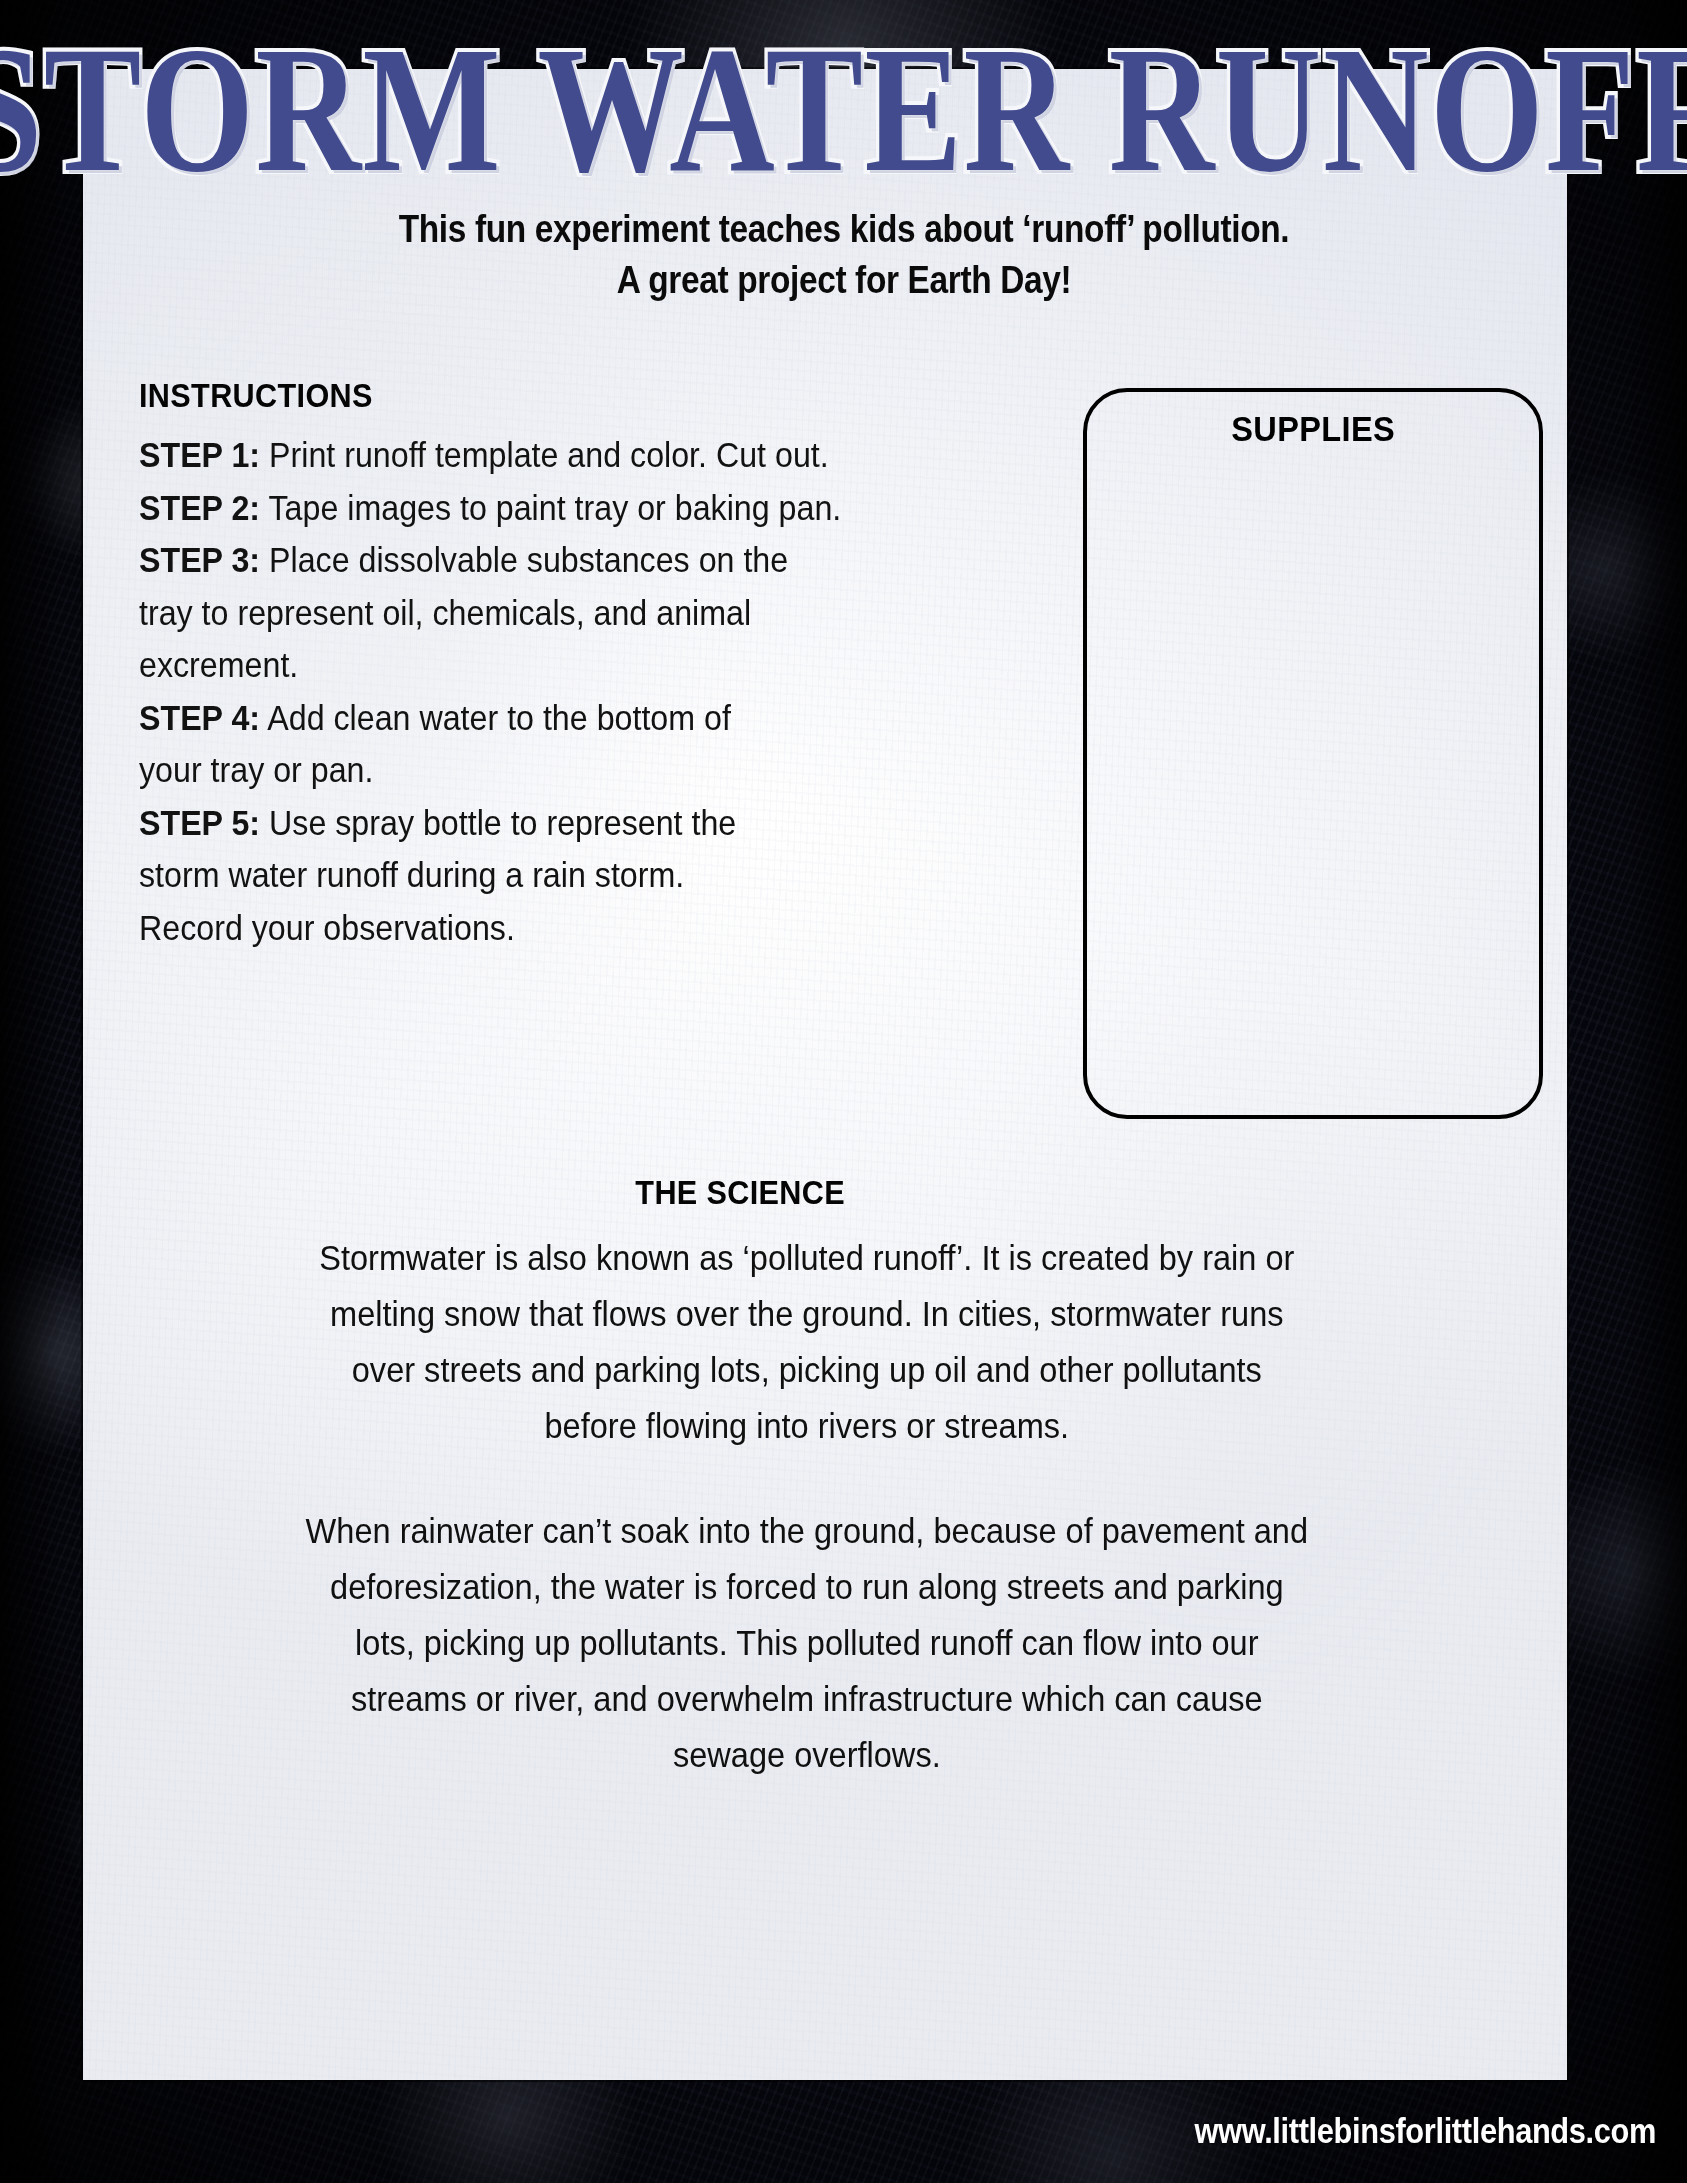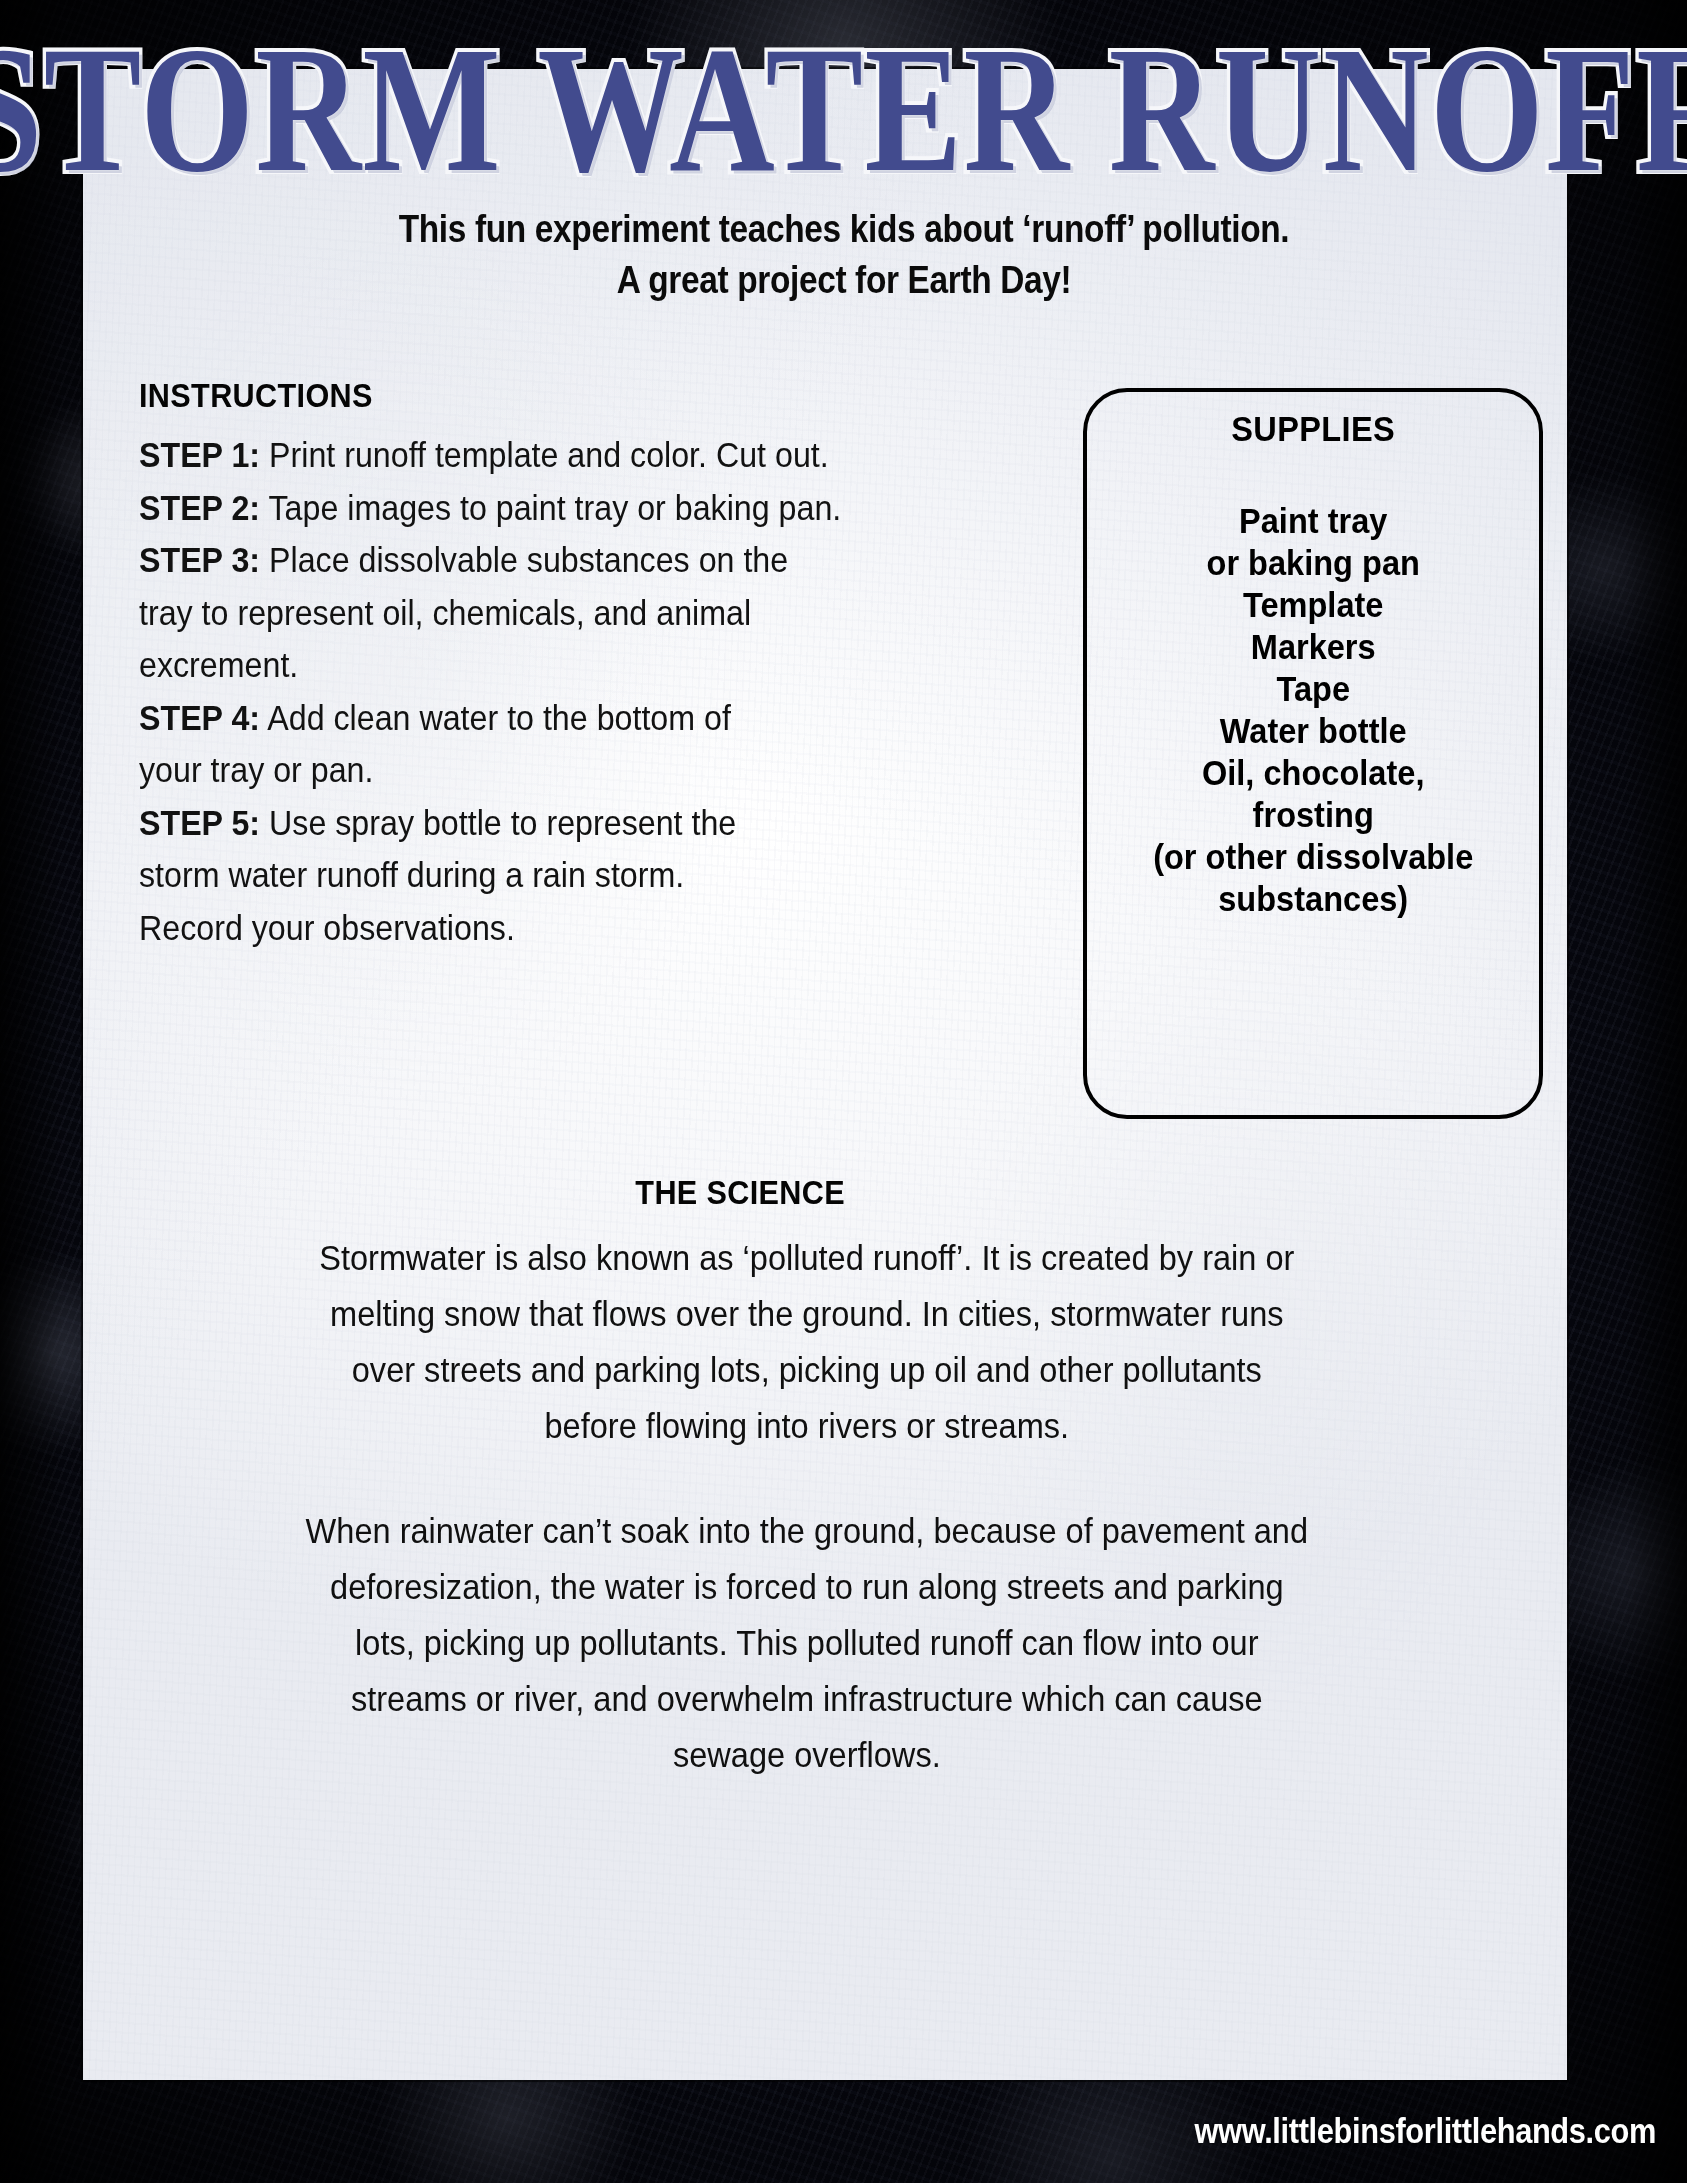--- a/index.html
+++ b/index.html
@@ -256,32 +256,20 @@
       <div class="step-line"><b>STEP 4:</b><span> Add clean water to the bottom of</span></div>
       <div class="step-line"><span>your tray or pan.</span></div>
       <div class="step-line"><b>STEP 5:</b><span> Use spray bottle to represent the</span></div>
       <div class="step-line"><span>storm water runoff during a rain storm.</span></div>
       <div class="step-line"><span>Record your observations.</span></div>
     </div>
 </div>
 
 <div id="supplies-box">
   <div id="supplies-title">SUPPLIES</div>
-  <div id="supplies-list">
-      <div class="supply-item">Paint tray</div>
-      <div class="supply-item">or baking pan</div>
-      <div class="supply-item">Template</div>
-      <div class="supply-item">Markers</div>
-      <div class="supply-item">Tape</div>
-      <div class="supply-item">Water bottle</div>
-      <div class="supply-item">Oil, chocolate,</div>
-      <div class="supply-item">frosting</div>
-      <div class="supply-item">(or other dissolvable</div>
-      <div class="supply-item">substances)</div>
-    </div>
 </div>
 
 <div id="science">
   <div class="section-head">THE SCIENCE</div>
   <div id="sci-p1">
       <div class="sci-line">Stormwater is also known as ‘polluted runoff’. It is created by rain or</div>
       <div class="sci-line">melting snow that flows over the ground. In cities, stormwater runs</div>
       <div class="sci-line">over streets and parking lots, picking up oil and other pollutants</div>
       <div class="sci-line">before flowing into rivers or streams.</div>
     </div>

